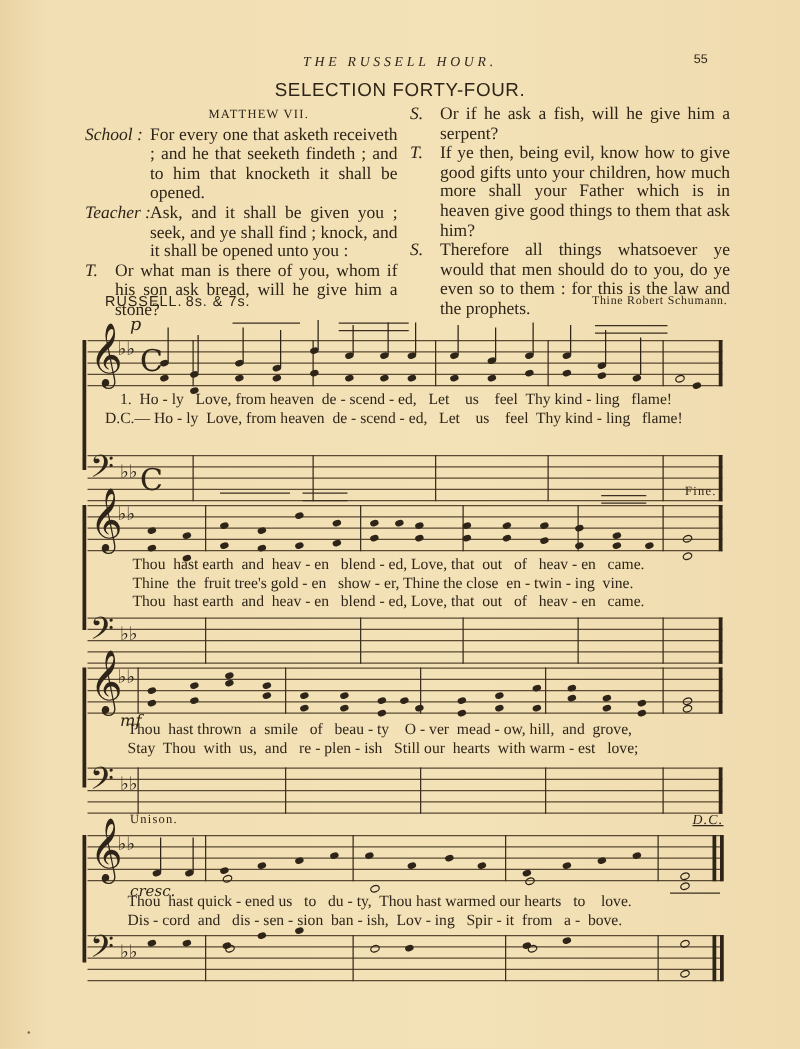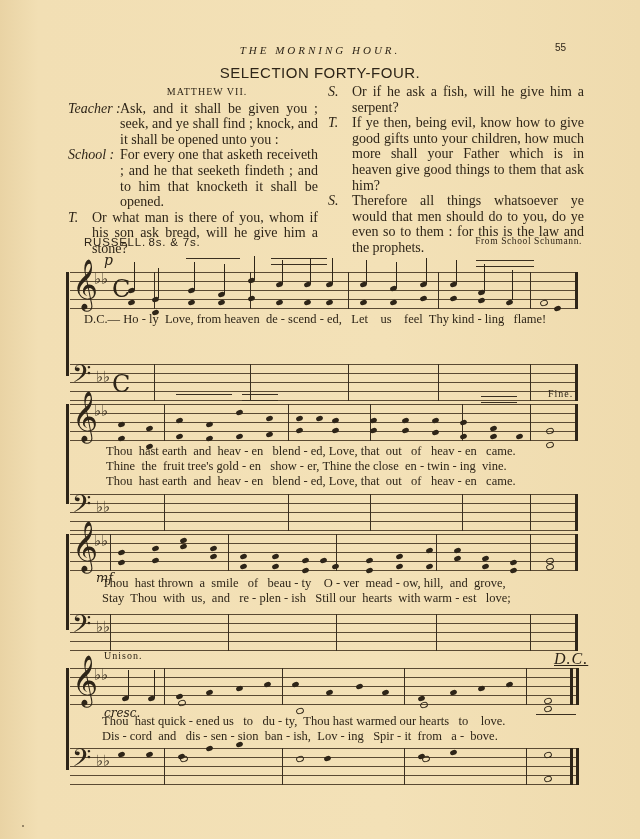--- a/index.html
+++ b/index.html
@@ -38,41 +38,41 @@
   .keysig { position: absolute; font-family: "DejaVu Sans", sans-serif; font-size: 15px; }
   .timesig { position: absolute; left: 42px; top: 6px; font-size: 24px; font-family: "DejaVu Serif", serif; }
   .note { position: absolute; width: 7px; height: 5px; border-radius: 50%; background: #2e2518; transform: rotate(-20deg); }
   .note.half { background: transparent; border: 1.3px solid #2e2518; width: 6px; height: 4px; }
   .stem { position: absolute; width: 1px; background: #2e2518; }
   .lyrics { position: absolute; left: 30px; width: 480px; font-size: 12.5px; line-height: 15px; }
   .lyric-line { white-space: pre; }
   .dyn { position: absolute; font-style: italic; font-size: 14px; font-family: "DejaVu Serif", serif; }
   .hairpin { position: absolute; height: 5px; border-top: 1px solid #3a2f20; border-bottom: 1px solid #3a2f20; }
   .mark { position: absolute; font-size: 10px; letter-spacing: 1px; }
-  .mark.dc { font-style: italic; font-size: 16px; text-decoration: underline; }
+  .mark.dc { font-style: italic; font-size: 11px; text-decoration: underline; }
   .speck { position: absolute; width: 2px; height: 2px; background: #7a6a50; border-radius: 50%; }
 </style>
 </head>
 <body>
 
 <div class="page"></div>
 
-<div class="running-head">THE MORNING HOUR.</div>
+<div class="running-head">THE RUSSELL HOUR.</div>
 <div class="page-num">55</div>
 <div class="sel-title">SELECTION FORTY-FOUR.</div>
 
 <div class="col left">
   <div class="source">MATTHEW VII.</div>
   <div class="para">
+    <span class="spk">School :</span>
+    <span class="txt">For every one that asketh receiveth ; and he that seeketh findeth ; and to him that knocketh it shall be opened.</span>
+  </div>
+  <div class="para">
     <span class="spk">Teacher :</span>
     <span class="txt">Ask, and it shall be given you ; seek, and ye shall find ; knock, and it shall be opened unto you :</span>
-  </div>
-  <div class="para">
-    <span class="spk">School :</span>
-    <span class="txt">For every one that asketh receiveth ; and he that seeketh findeth ; and to him that knocketh it shall be opened.</span>
   </div>
   <div class="para short">
     <span class="spk">T.</span>
     <span class="txt">Or what man is there of you, whom if his son ask bread, will he give him a stone?</span>
   </div>
 </div>
 
 <div class="col right">
   <div class="para short">
     <span class="spk">S.</span>
@@ -84,21 +84,21 @@
   </div>
   <div class="para short">
     <span class="spk">S.</span>
     <span class="txt">Therefore all things whatsoever ye would that men should do to you, do ye even so to them : for this is the law and the prophets.</span>
   </div>
 </div>
 
 <div class="tune-line">
   <span class="tune-name">RUSSELL.</span>
   <span class="tune-name">8s. &amp; 7s.</span>
-  <span class="composer">From School Schumann.</span>
+  <span class="composer">Thine Robert Schumann.</span>
 </div>
 
 <div class="system" style="top:268px;height:104px;">
   <div class="brace-bar" style="top:4px;height:104px;"></div>
   <span class="dyn" style="left:38px;top:-16px;">p</span>
   <div class="hairpin" style="left:120px;top:-10px;width:54px;border-bottom:none;"></div>
   <div class="hairpin" style="left:205px;top:-10px;width:56px;"></div>
   <div class="hairpin" style="left:410px;top:-8px;width:58px;"></div>
   <div class="staff" style="top:4px;">
     <div class="line" style="top:0"></div>
@@ -153,20 +153,21 @@
       <div class="stem" style="left:386px;top:-12px;height:24px"></div>
     <div class="note" style="left:408px;top:18px"></div>
       <div class="note" style="left:408px;top:26px"></div>
       <div class="stem" style="left:414px;top:-8px;height:28px"></div>
     <div class="note" style="left:436px;top:28px"></div>
       <div class="stem" style="left:442px;top:-2px;height:30px"></div>
     <div class="note half" style="left:470px;top:28px"></div>
       <div class="note" style="left:484px;top:34px"></div>
   </div>
   <div class="lyrics" style="top:44px;">
+    <div class="lyric-line">1.  Ho - ly   Love, from heaven  de - scend - ed,   Let    us    feel  Thy kind - ling   flame!</div>
     <div class="lyric-line" style="margin-left:-12px">D.C.— Ho - ly  Love, from heaven  de - scend - ed,   Let    us    feel  Thy kind - ling   flame!</div>
   </div>
   <div class="staff" style="top:96px;">
     <div class="line" style="top:0"></div>
       <div class="line" style="top:9px"></div>
       <div class="line" style="top:18px"></div>
       <div class="line" style="top:27px"></div>
       <div class="line" style="top:36px"></div>
     <span class="clef bass">𝄢</span>
     <span class="keysig" style="left:26px;top:4px;">♭♭</span>

